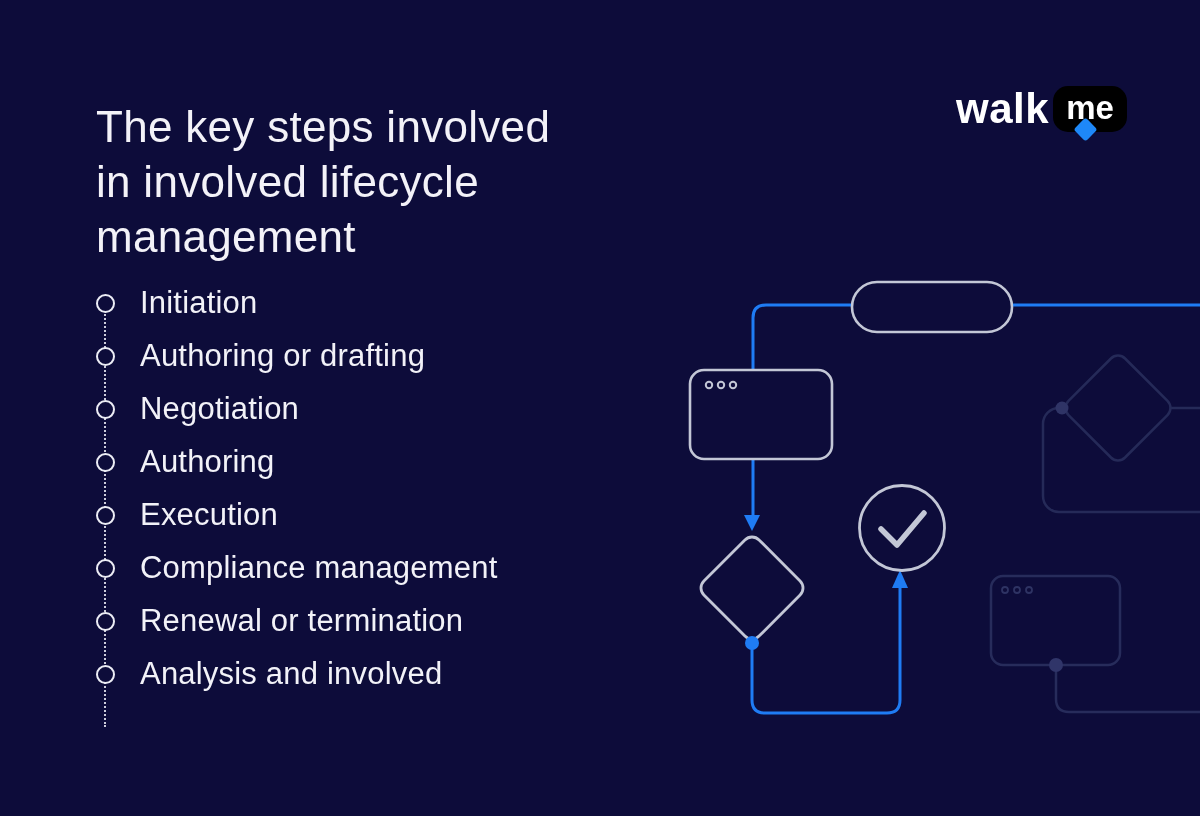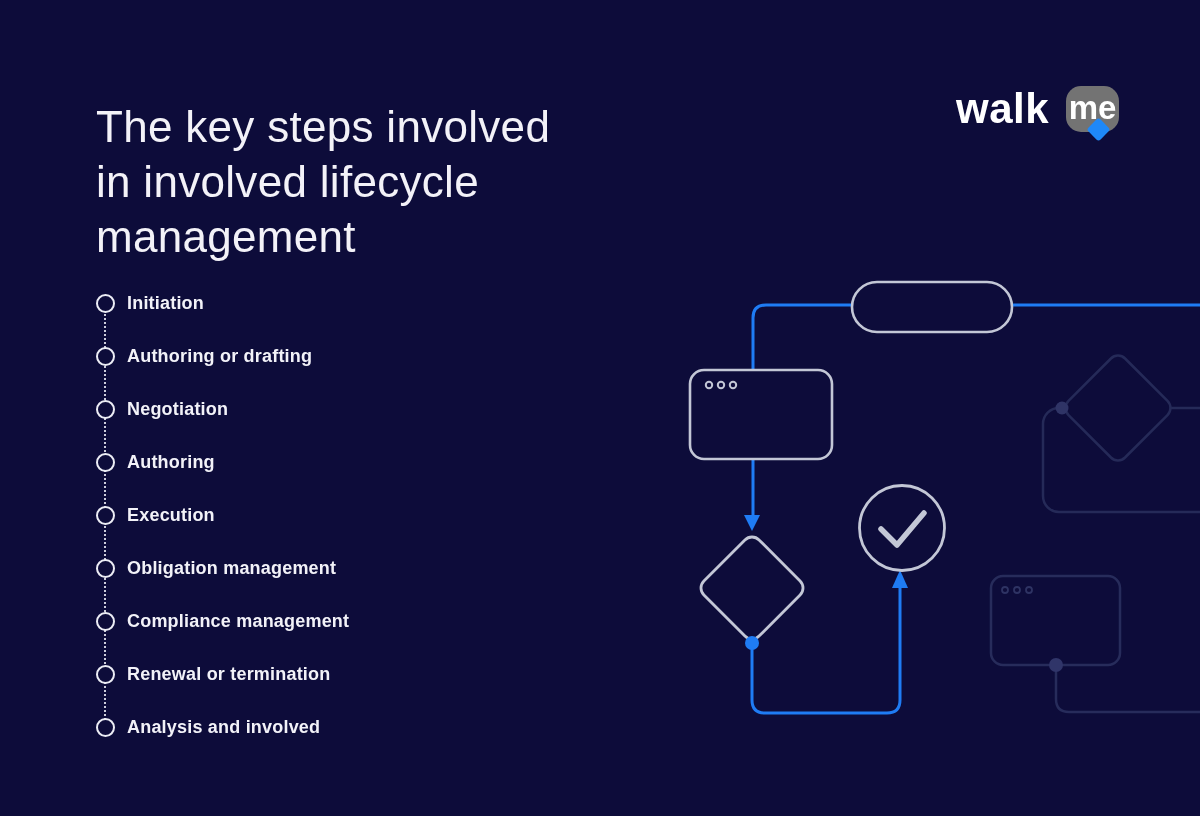--- a/index.html
+++ b/index.html
@@ -11,22 +11,22 @@
   
   .title{
     position:absolute;left:96px;top:72px;
     font-size:44px;line-height:55px;font-weight:500;
     color:#f3f2f8;letter-spacing:.3px;margin-top:27px;
   }
   
   .logo{position:absolute;left:956px;top:86px;display:flex;}
   .logo-walk{color:#ffffff;font-size:42px;font-weight:600;letter-spacing:.5px;line-height:46px;}
   .logo-bubble{
-    position:relative;margin-left:17px;width:53px;height:46px;
-    background:#737373;border-radius:15px;
+    position:relative;margin-left:4px;width:74px;height:46px;
+    background:#000000;border-radius:15px;
     display:flex;align-items:center;justify-content:center;
   }
   .logo-bubble::after{
     content:"";position:absolute;left:24px;bottom:-6px;
     width:17px;height:17px;background:#1e88f8;
     transform:rotate(45deg);border-radius:3px;
   }
   .logo-me{position:relative;color:#ffffff;font-size:33px;font-weight:700;padding-bottom:2px;}
   
   .step-connector{
@@ -36,21 +36,21 @@
   .steps{
     position:absolute;left:96px;top:291px;
     display:flex;flex-direction:column;gap:29px;
   }
   .step{display:flex;align-items:center;height:24px;}
   .step-circle{
     flex:none;width:15px;height:15px;border:2px solid #ecedf5;
     border-radius:50%;background:#0d0c3a;
   }
   .step-label{
-    margin-left:12px;font-size:18px;font-weight:700;
+    margin-left:25px;font-size:31px;font-weight:400;
     color:#f2f2f8;letter-spacing:.2px;white-space:nowrap;
   }
   
   .flow{position:absolute;left:0;top:0;}
 </style>
 </head>
 <body>
 
 <div class="canvas">
 
@@ -81,24 +81,20 @@
       <span class="step-circle"></span>
       <span class="step-label">Negotiation</span>
     </div>
     <div class="step">
       <span class="step-circle"></span>
       <span class="step-label">Authoring</span>
     </div>
     <div class="step">
       <span class="step-circle"></span>
       <span class="step-label">Execution</span>
-    </div>
-    <div class="step">
-      <span class="step-circle"></span>
-      <span class="step-label">Obligation management</span>
     </div>
     <div class="step">
       <span class="step-circle"></span>
       <span class="step-label">Compliance management</span>
     </div>
     <div class="step">
       <span class="step-circle"></span>
       <span class="step-label">Renewal or termination</span>
     </div>
     <div class="step">

